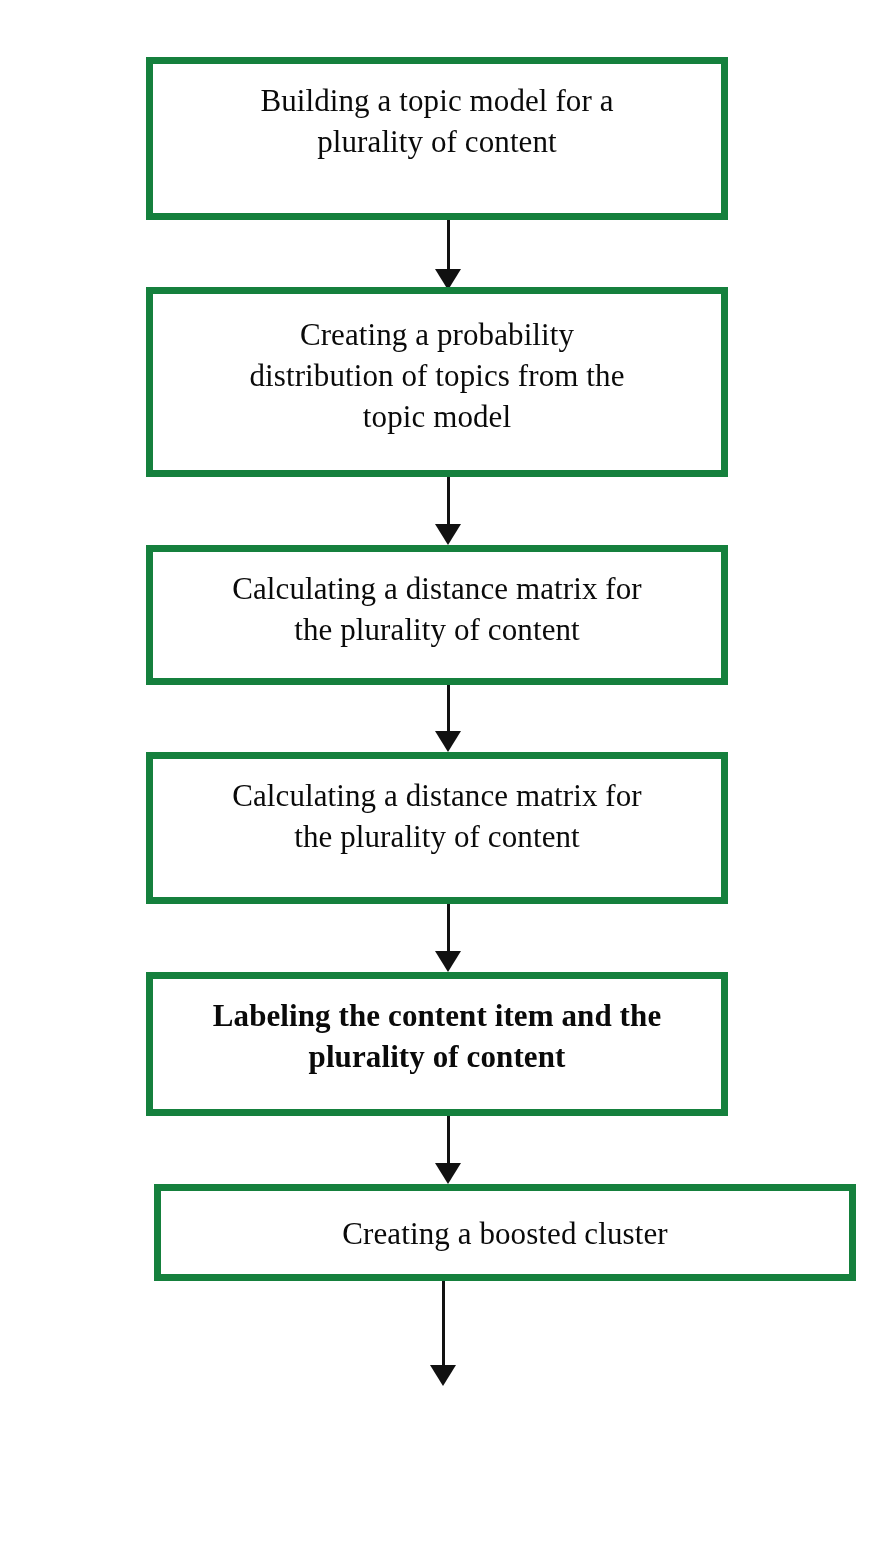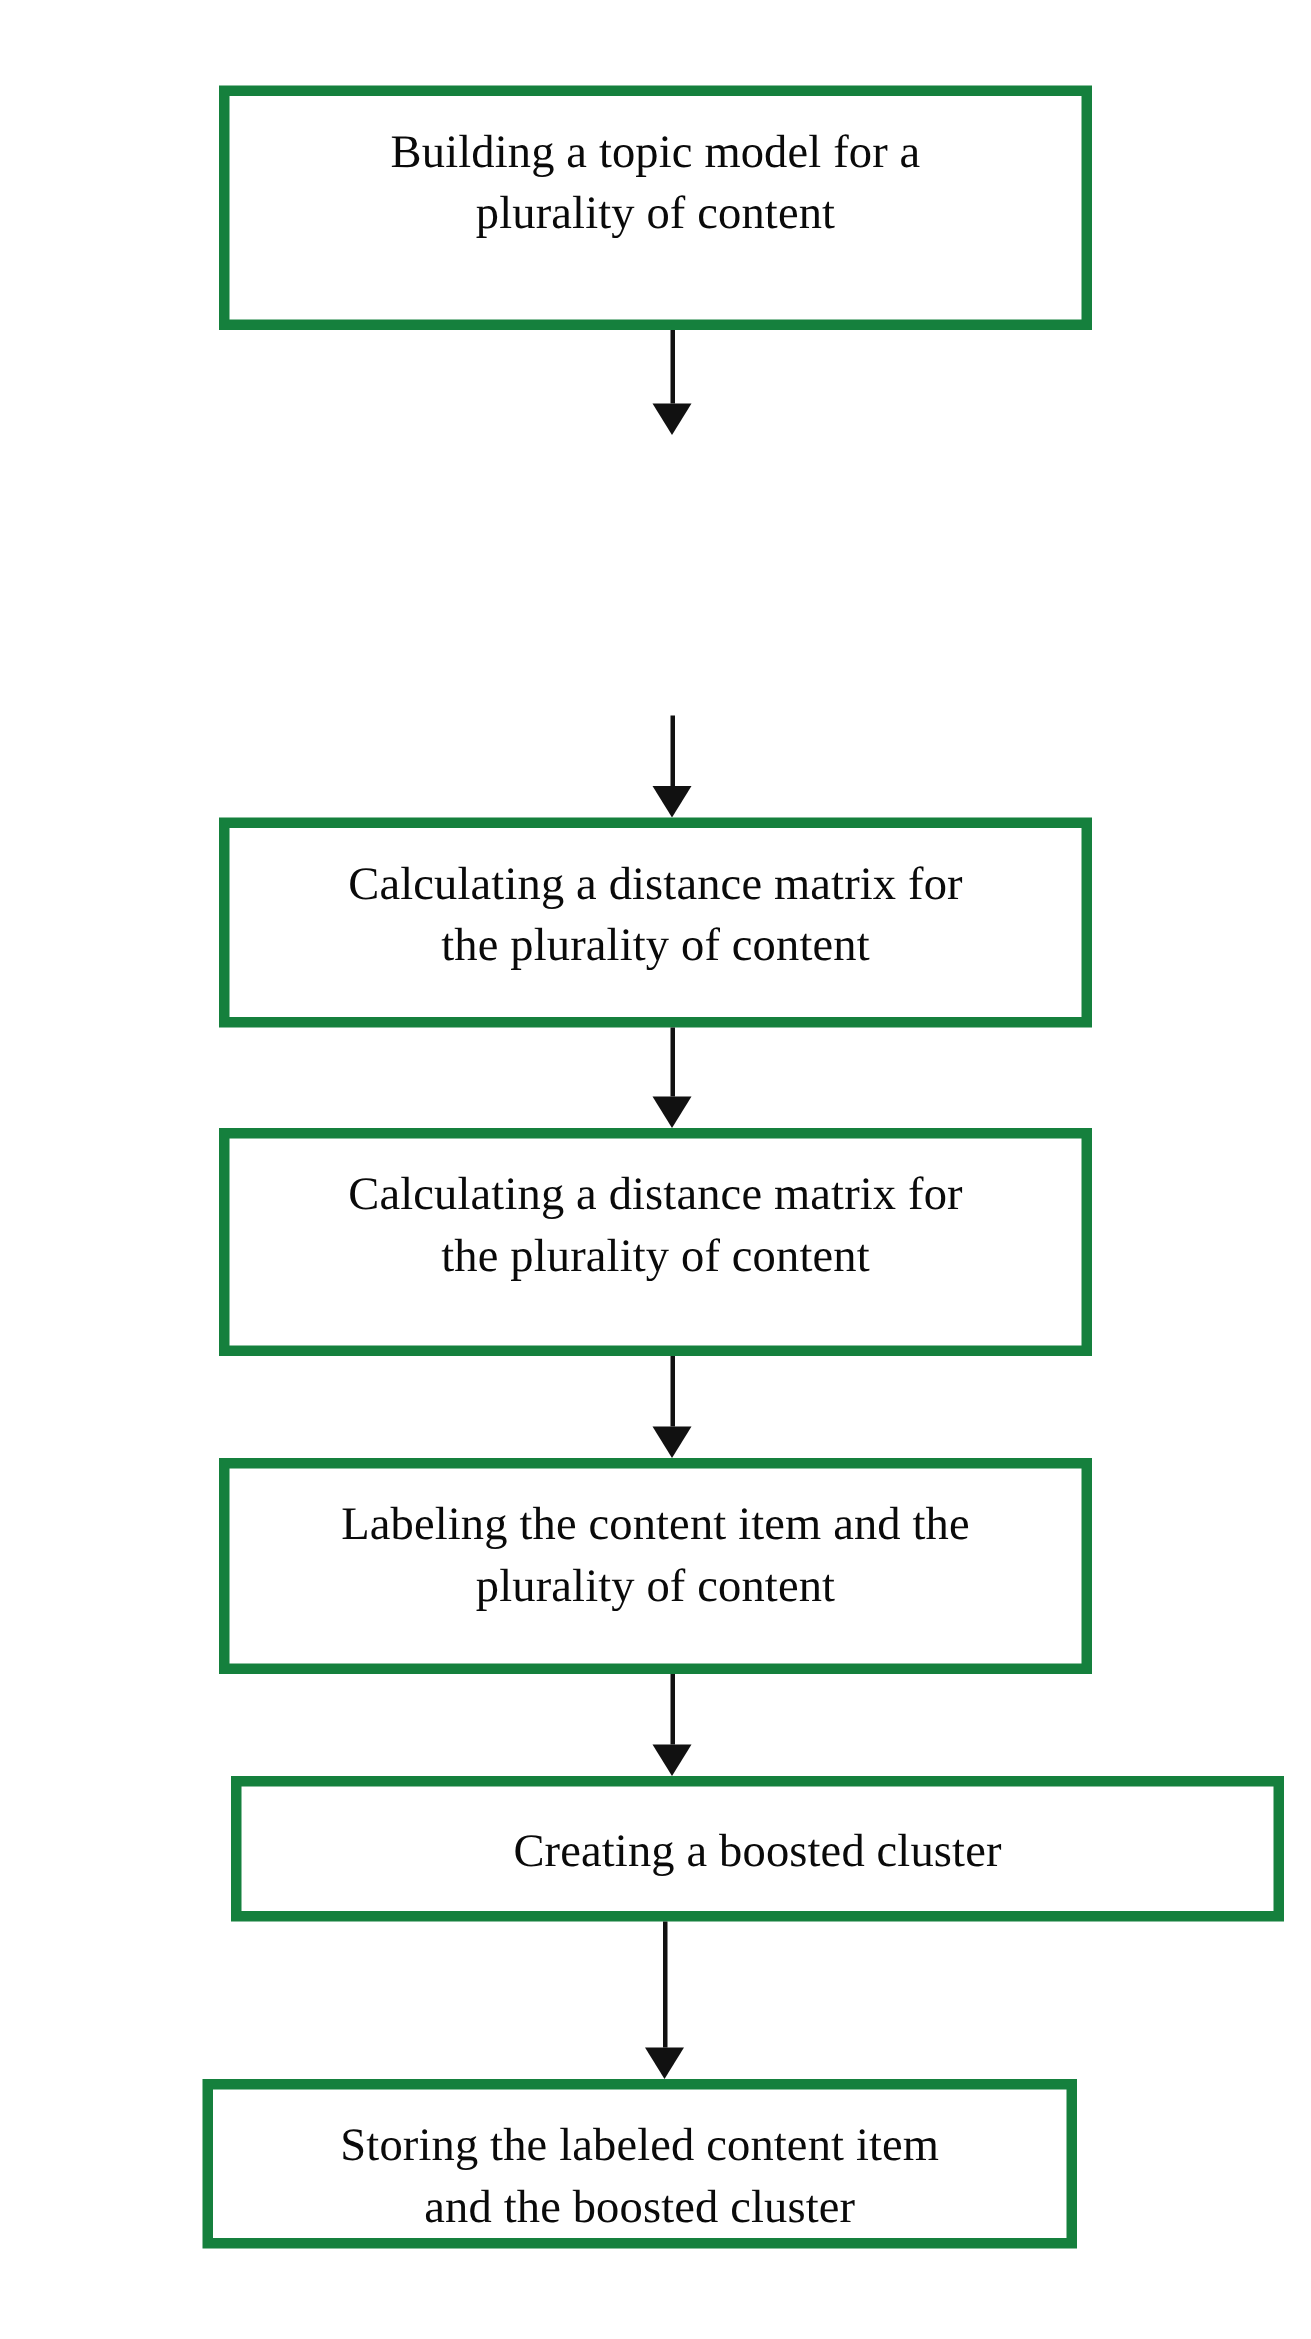--- a/index.html
+++ b/index.html
@@ -71,20 +71,25 @@
   <div class="flow-box" style="left:146px; top:57px; width:582px; height:163px;">
     <div class="flow-box-text pad-2line">Building a topic model for a
 plurality of content</div>
   </div>
 
   <div class="connector" style="left:431px; top:220px; height:70px;">
     <div class="stem" style="height:49px;"></div>
     <div class="head"></div>
   </div>
 
+  <div class="flow-box" style="left:146px; top:287px; width:582px; height:190px;">
+    <div class="flow-box-text pad-3line">Creating a probability
+distribution of topics from the
+topic model</div>
+  </div>
 
   <div class="connector" style="left:431px; top:477px; height:68px;">
     <div class="stem" style="height:47px;"></div>
     <div class="head"></div>
   </div>
 
   <div class="flow-box" style="left:146px; top:545px; width:582px; height:140px;">
     <div class="flow-box-text pad-2line">Calculating a distance matrix for
 the plurality of content</div>
   </div>
@@ -97,37 +102,33 @@
   <div class="flow-box" style="left:146px; top:752px; width:582px; height:152px;">
     <div class="flow-box-text pad-2line">Calculating a distance matrix for
 the plurality of content</div>
   </div>
 
   <div class="connector" style="left:431px; top:904px; height:68px;">
     <div class="stem" style="height:47px;"></div>
     <div class="head"></div>
   </div>
 
-  <div class="flow-box" style="left:146px; top:972px; width:582px; height:144px;">
+  <div class="flow-box" style="left:146px; top:972px; width:582px; height:144px;font-weight:bold;">
     <div class="flow-box-text pad-2line">Labeling the content item and the
 plurality of content</div>
   </div>
 
   <div class="connector" style="left:431px; top:1116px; height:68px;">
     <div class="stem" style="height:47px;"></div>
     <div class="head"></div>
   </div>
 
   <div class="flow-box" style="left:154px; top:1184px; width:702px; height:97px;">
     <div class="flow-box-text pad-1line">Creating a boosted cluster</div>
   </div>
 
   <div class="connector" style="left:426px; top:1281px; height:105px;">
     <div class="stem" style="height:84px;"></div>
     <div class="head"></div>
   </div>
 
-  <div class="flow-box" style="left:135px; top:1386px; width:583px; height:113px;">
-    <div class="flow-box-text pad-2line">Storing the labeled content item
-and the boosted cluster</div>
-  </div>
 
 </div>
 
 </body></html>

